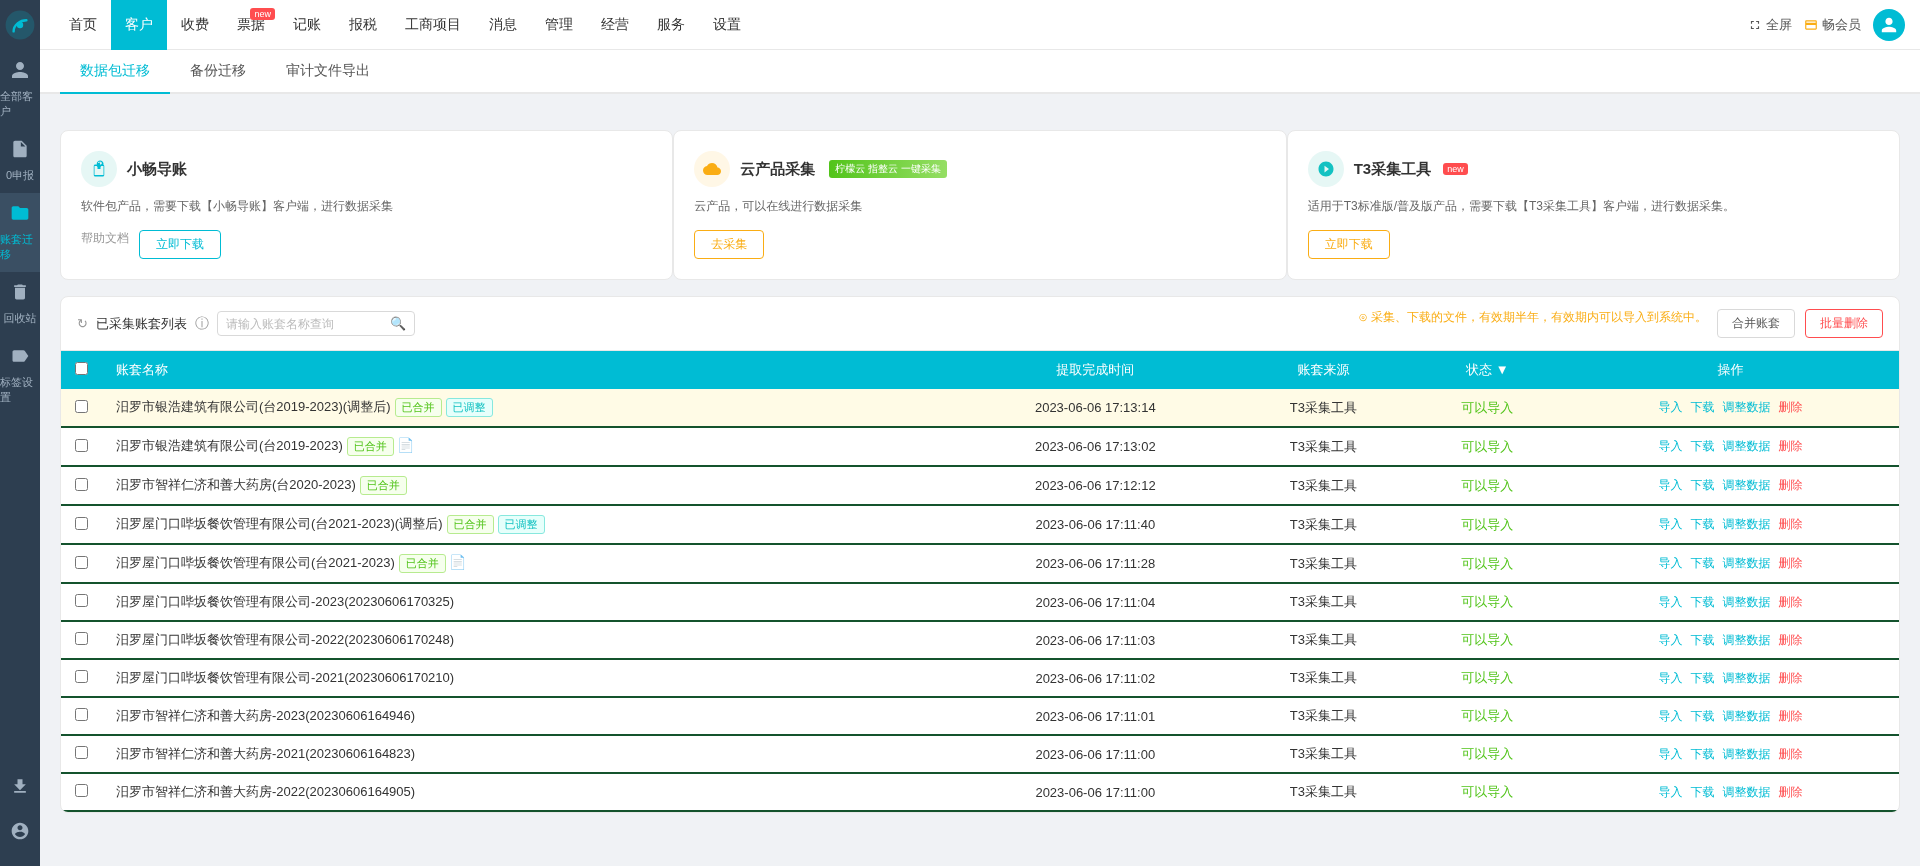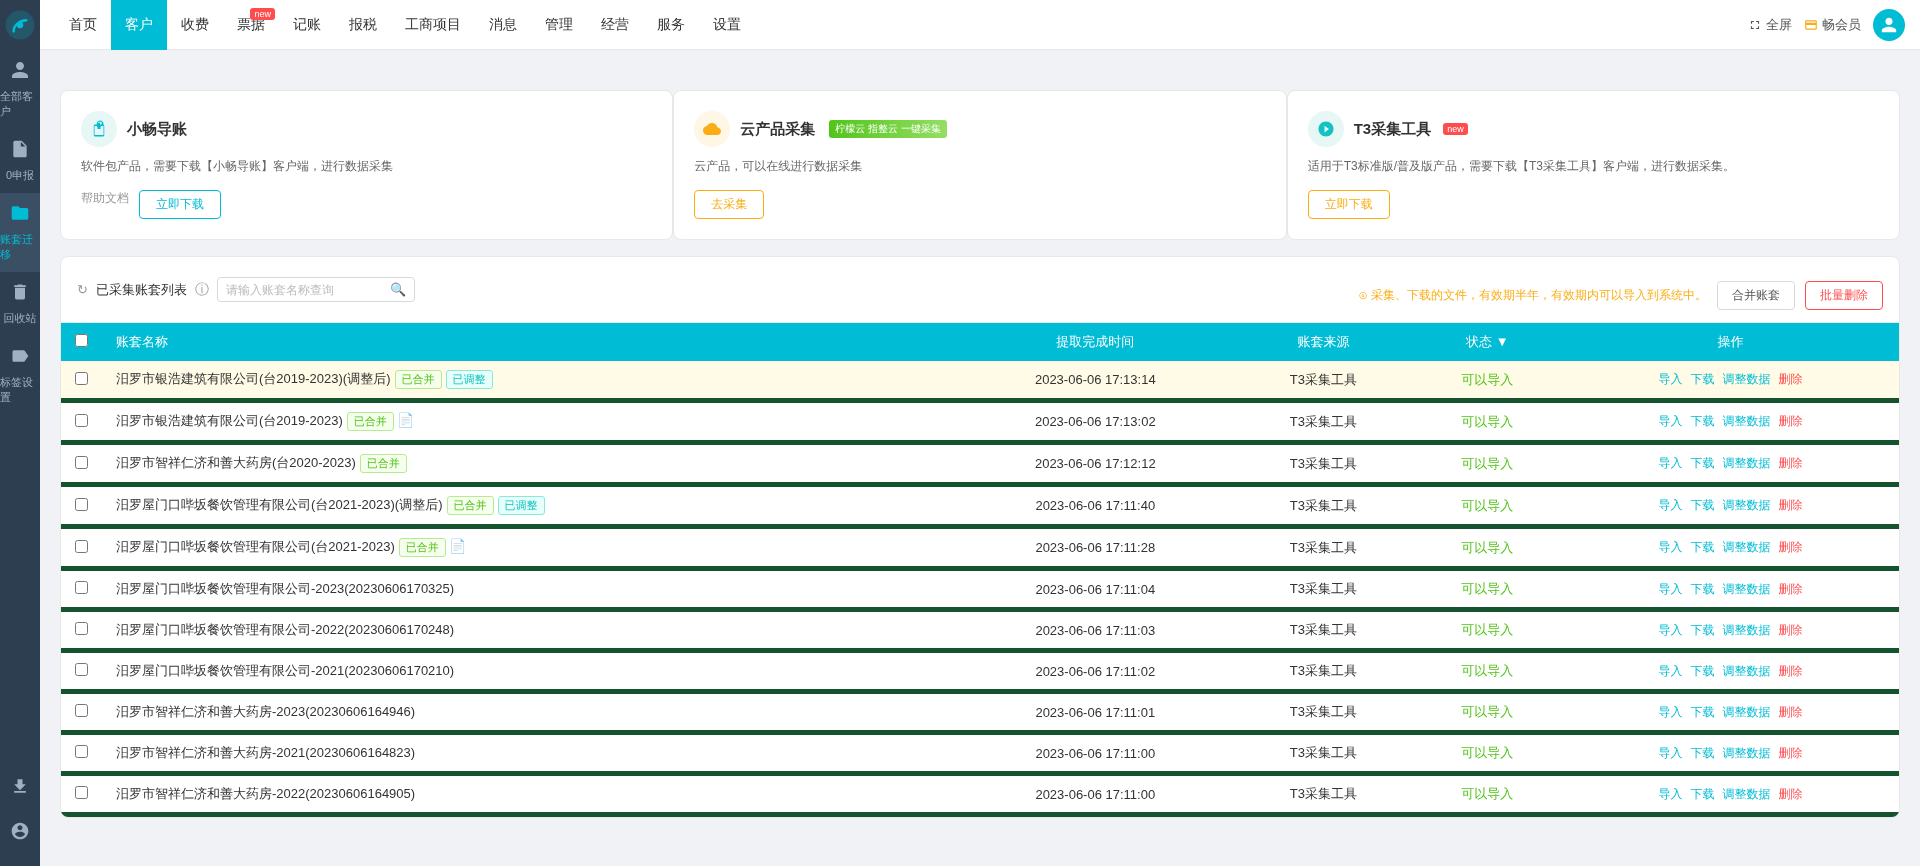--- a/index.html
+++ b/index.html
@@ -198,23 +198,21 @@
       gap: 4px;
     }
     .search-box input {
       border: none; outline: none; font-size: 12px; color: #333; width: 160px;
       background: transparent;
     }
     .search-box input::placeholder { color: #bbb; }
     .table-toolbar-right {
       margin-left: auto;
       display: flex;
-      align-items: center;
       gap: 10px;
-      margin-top: 12px;
     }
     .toolbar-tip { font-size: 12px; color: #faad14; }
     .toolbar-btn {
       padding: 5px 14px;
       border: 1px solid #d9d9d9;
       border-radius: 4px;
       background: #fff;
       color: #555;
       cursor: pointer;
       font-size: 12px;
@@ -227,21 +225,21 @@
     thead th {
       padding: 10px 14px;
       color: #fff;
       font-size: 13px;
       font-weight: 500;
       text-align: center;
       white-space: nowrap;
     }
     thead th:first-child { width: 40px; }
     thead th:nth-child(2) { text-align: left; }
-    tbody tr { border-bottom: 5px solid #14532d; }
+    tbody tr { border-bottom: 2px solid #14532d; }
     tbody tr.highlighted { background: #fffbe6; }
     tbody td {
       padding: 9px 14px;
       font-size: 13px;
       color: #333;
       text-align: center;
       white-space: nowrap;
     }
     tbody td:nth-child(2) { text-align: left; }
     .tag {
@@ -387,20 +385,31 @@
         <svg width="18" height="18" viewBox="0 0 24 24" fill="white">
             <path d="M12 12c2.7 0 4.8-2.1 4.8-4.8S14.7 2.4 12 2.4 7.2 4.5 7.2 7.2 9.3 12 12 12zm0 2.4c-3.2 0-9.6 1.6-9.6 4.8v2.4h19.2v-2.4c0-3.2-6.4-4.8-9.6-4.8z"></path>
           </svg>
       </div>
     </div>
   </div>
 
   <div class="content">
     <div class="content-main">
 
+      <div class="tabs">
+        <div class="tab active">
+          <span>数据包迁移</span>
+        </div>
+        <div class="tab">
+          <span>备份迁移</span>
+        </div>
+        <div class="tab">
+          <span>审计文件导出</span>
+        </div>
+      </div>
 
       <div class="cards-row">
 
         <div class="card">
           <div class="card-header">
             <div class="card-icon green">
               <svg width="18" height="18" viewBox="0 0 24 24" fill="#00bcd4">
                   <path d="M20 6h-2.18c.07-.44.18-.88.18-1.33C18 2.54 15.96.5 13.5.5S9 2.54 9 4.67c0 .46.11.89.18 1.33H7C5.9 6 5 6.9 5 8v12c0 1.1.9 2 2 2h10c1.1 0 2-.9 2-2V8c0-1.1-.9-2-2-2zm-6.5-4c1.24 0 2.25 1.01 2.25 2.17 0 .46-.13.88-.35 1.17-.23.31-.55.5-.9.56a1.96 1.96 0 0 1-.5.1c-.26 0-.52-.04-.75-.11V4h.25zm-3 2.17C10.5 3.01 11.51 2 12.75 2v1.89c-.23.07-.49.11-.75.11-.17 0-.34-.03-.5-.1-.35-.06-.67-.25-.9-.56-.22-.29-.35-.71-.35-1.17zM18 20H6V8h2.93c.27.53.64 1 1.07 1.33V12h4V9.33c.43-.33.8-.8 1.07-1.33H18v12z"></path>
                 </svg>
             </div>

